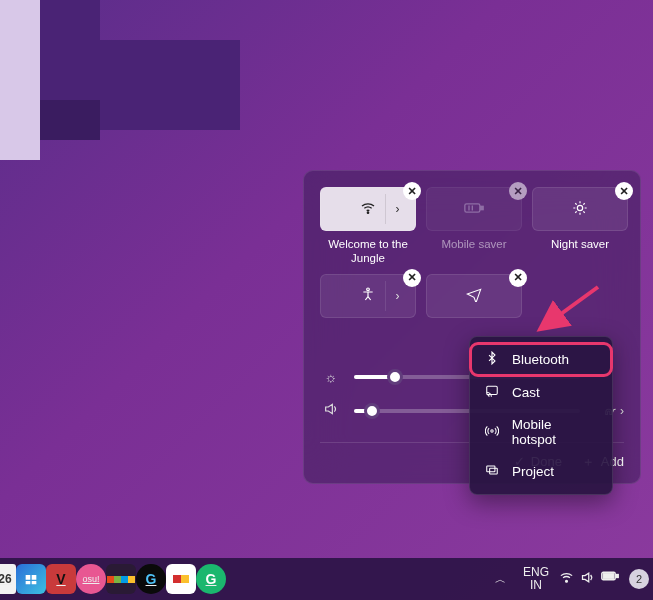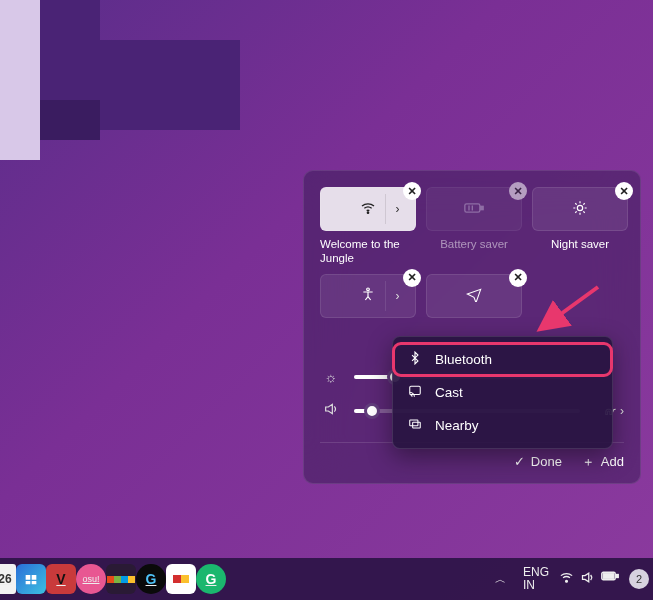--- a/index.html
+++ b/index.html
@@ -44,21 +44,21 @@
   }
   .tile.active { background: rgba(255,255,255,0.85); color: #222; }
   .tile.disabled { opacity: 0.55; }
   .tile .ico { font-size: 14px; }
   .tile .chev {
     position: absolute; right: 6px; top: 50%; transform: translateY(-50%);
     width: 24px; height: 30px; border-left: 1px solid rgba(0,0,0,0.1);
     display: flex; align-items: center; justify-content: center; font-size: 12px;
   }
   .tile.active .chev { color: #333; }
-  .tile-label { font-size: 11.5px; margin-top: 6px; text-align: left; line-height: 1.25; min-height: 28px; }
+  .tile-label { font-size: 11.5px; margin-top: 6px; text-align: center; line-height: 1.25; min-height: 28px; }
   .tile-label.disabled { color: rgba(255,255,255,0.5); }
   .pin {
     position: absolute; top: -6px; right: -6px;
     width: 18px; height: 18px; border-radius: 50%;
     background: #fff; color: #222;
     display: flex; align-items: center; justify-content: center;
     font-size: 11px; font-weight: bold;
   }
 
   .sliders { margin-top: 8px; }
@@ -81,21 +81,21 @@
     margin-top: 14px; border-top: 1px solid rgba(255,255,255,0.12);
     padding-top: 10px; display: flex; justify-content: flex-end; gap: 20px;
     font-size: 13px;
   }
   .footer-btn { display: flex; align-items: center; gap: 6px; cursor: pointer; }
 
   
   .menu {
     position: absolute;
     right: 40px; top: 336px;
-    width: 221px;
+    width: 144px;
     background: rgba(40, 20, 65, 0.92);
     border: 1px solid rgba(255,255,255,0.12);
     border-radius: 8px;
     padding: 6px 0;
     box-shadow: 0 8px 24px rgba(0,0,0,0.4);
   }
   .menu-item {
     display: flex; align-items: center; gap: 12px;
     padding: 8px 14px; font-size: 13.5px;
     cursor: pointer;
@@ -138,21 +138,21 @@
   .tb-store { background: linear-gradient(135deg,#2a6dd8,#3cc1e0); }
   .tb-val { background: #c93a3b; font-weight: bold; color: #111; }
   .tb-osu { background: #e85792; border-radius: 50%; font-size: 9px; }
   .tb-off { background: #2a1a35; }
   .tb-g   { background: #0a0a0a; border-radius: 50%; }
   .tb-px  { background: #fff; }
   .tb-gr  { background: #1bb76e; border-radius: 50%; font-weight: bold; }
 
   .tb-right { margin-left: auto; display: flex; align-items: center; gap: 10px; }
   .tb-chevup { font-size: 11px; }
-  .tb-lang { text-align: left; line-height: 1.1; margin-left: 7px; }
+  .tb-lang { text-align: center; line-height: 1.1; margin-left: 7px; }
   .tb-sys { display: flex; gap: 6px; font-size: 13px; }
   .tb-clock { text-align: right; line-height: 1.15; }
   .tb-notif {
     width: 20px; height: 20px; border-radius: 50%;
     background: #d7d2df; color: #333; font-size: 11px;
     display: flex; align-items: center; justify-content: center;
   }
   .off-square { width:7px; height:7px; display:inline-block; }
 </style>
 </head>
@@ -186,21 +186,21 @@
       <div class="tile disabled">
         <span class="pin">✕</span>
         <span class="ico">
           <svg width="20" height="12" viewBox="0 0 24 14" fill="none" stroke="#bba9cc" stroke-width="1.6">
               <rect x="1" y="2" width="18" height="10" rx="2"></rect>
               <rect x="20" y="5" width="3" height="4" fill="#bba9cc"></rect>
               <path d="M6 4v6M10 4v6" stroke="#bba9cc"></path>
             </svg>
         </span>
       </div>
-      <div class="tile-label disabled">Battery saver</div>
+      <div class="tile-label disabled">Mobile saver</div>
     </div>
 
     <div class="tile-wrap">
       <div class="tile">
         <span class="pin">✕</span>
         <span class="ico">
           <svg width="16" height="16" viewBox="0 0 24 24" fill="none" stroke="#fff" stroke-width="1.8">
               <circle cx="12" cy="12" r="4"></circle>
               <path d="M12 2v3M12 19v3M2 12h3M19 12h3M4.9 4.9l2.1 2.1M17 17l2.1 2.1M4.9 19.1L7 17M17 7l2.1-2.1"></path>
             </svg>
@@ -292,25 +292,34 @@
       <svg width="14" height="14" viewBox="0 0 24 24" fill="none" stroke="#fff" stroke-width="1.8">
           <rect x="3" y="4" width="18" height="14" rx="2"></rect>
           <path d="M3 18a4 4 0 0 1 4 4M3 14a8 8 0 0 1 8 8"></path>
         </svg>
     </span>
     <span>Cast</span>
   </div>
   <div class="menu-item">
     <span class="mi-ico">
       <svg width="14" height="14" viewBox="0 0 24 24" fill="none" stroke="#fff" stroke-width="1.8">
+          <circle cx="12" cy="12" r="2"></circle>
+          <path d="M7 7a7 7 0 0 0 0 10M17 7a7 7 0 0 1 0 10M4 4a11 11 0 0 0 0 16M20 4a11 11 0 0 1 0 16"></path>
+        </svg>
+    </span>
+    <span>Mobile hotspot</span>
+  </div>
+  <div class="menu-item">
+    <span class="mi-ico">
+      <svg width="14" height="14" viewBox="0 0 24 24" fill="none" stroke="#fff" stroke-width="1.8">
           <rect x="3" y="5" width="14" height="10" rx="1"></rect>
           <rect x="8" y="9" width="13" height="10" rx="1"></rect>
         </svg>
     </span>
-    <span>Nearby</span>
+    <span>Project</span>
   </div>
 </div>
 
 <svg class="arrow" viewBox="0 0 70 50">
   <defs>
     <marker id="ah" markerWidth="8" markerHeight="8" refX="6" refY="4" orient="auto">
       <path d="M0,0 L8,4 L0,8 z" fill="#e8376d"></path>
     </marker>
   </defs>
   <line x1="65" y1="5" x2="10" y2="45" stroke="#e8376d" stroke-width="4" marker-end="url(#ah)"></line>

